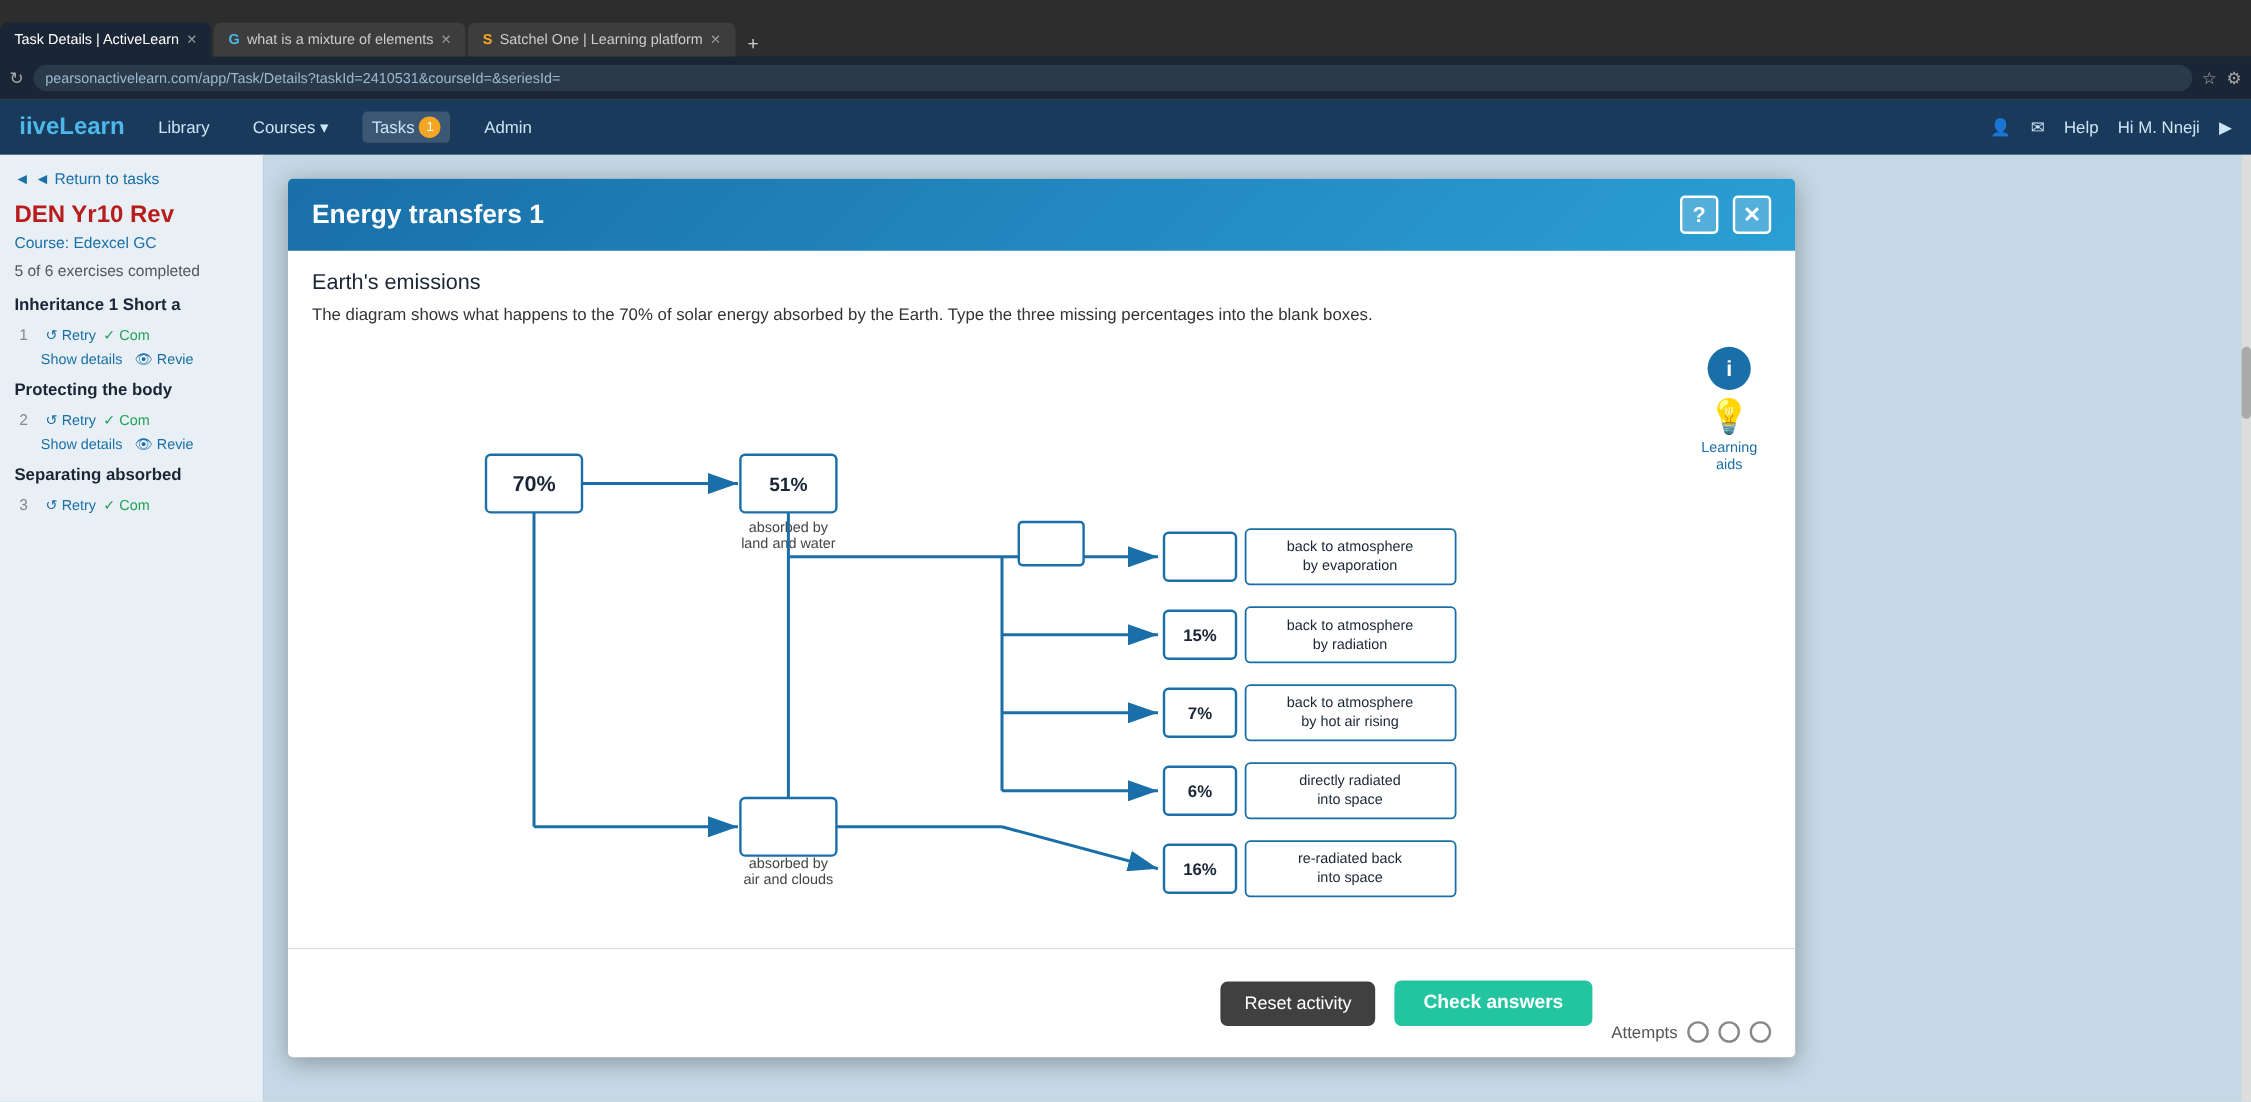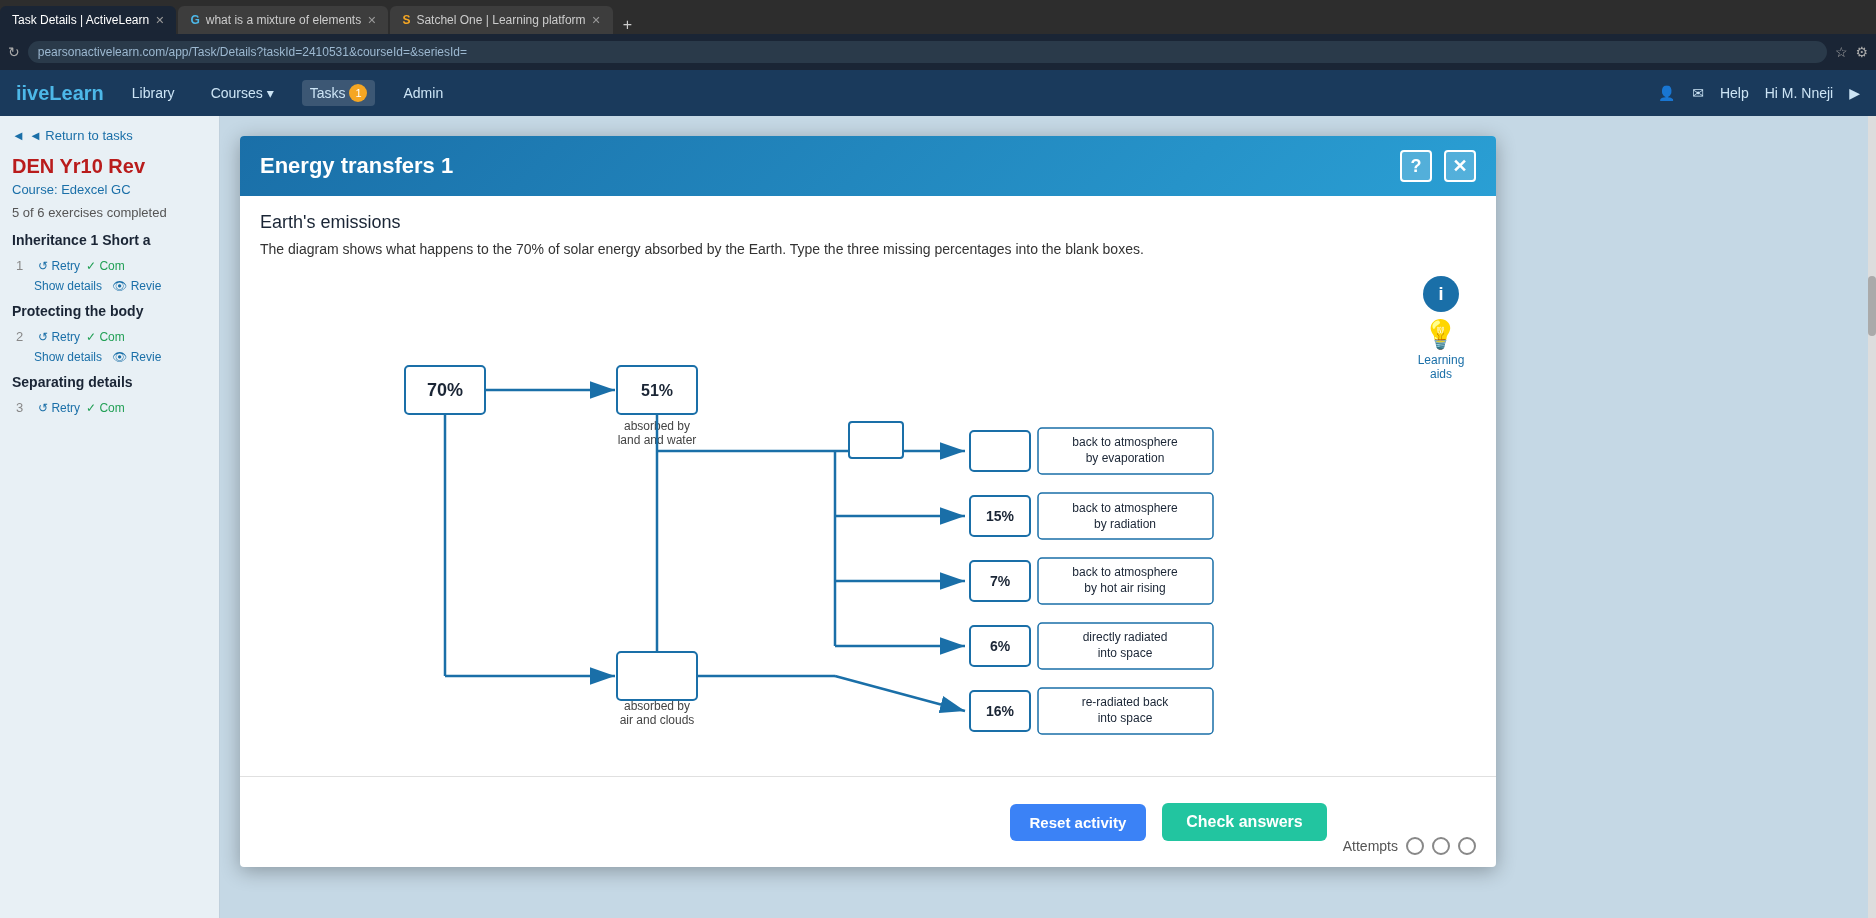--- a/index.html
+++ b/index.html
@@ -1,20 +1,20 @@
 <!DOCTYPE html>
 <html><head>
   <meta charset="utf-8">
   <style>
     * { box-sizing: border-box; margin: 0; padding: 0; }
     body { font-family: Arial, sans-serif; background: #b0c8d8; width: 1876px; height: 918px; overflow: hidden; position: relative; }
 
     
     .browser-chrome { background: #2d2d2d; width: 100%; }
-    .tab-bar { display: flex; align-items: flex-end; background: #2d2d2d; padding: 4px 0 0 0; height: 34px; }
+    .tab-bar { display: flex; align-items: flex-end; background: #2d2d2d; padding: 4px 0 0 0; height: 47px; }
     .tab { display: flex; align-items: center; background: #3d3d3d; color: #ccc; font-size: 12px; padding: 4px 12px; border-radius: 6px 6px 0 0; margin-right: 2px; height: 28px; gap: 6px; }
     .tab.active { background: #1a2535; color: #fff; }
     .tab-close { color: #999; font-size: 11px; cursor: pointer; }
     .tab-add { color: #ccc; background: none; border: none; font-size: 16px; cursor: pointer; padding: 0 8px; }
     .address-bar { background: #1a2535; display: flex; align-items: center; padding: 4px 8px; gap: 8px; height: 36px; }
     .address-bar .refresh { color: #aaa; font-size: 14px; }
     .address-bar .url { background: #2a3a4a; color: #9cb8d0; font-size: 12px; padding: 4px 10px; border-radius: 12px; flex: 1; }
     .address-bar .star { color: #aaa; font-size: 14px; }
 
     
@@ -68,21 +68,21 @@
     .lightbulb-icon { font-size: 28px; margin-bottom: 2px; }
 
     
     .diagram-svg { width: 100%; height: 480px; }
 
     
     .panel-footer { padding: 12px 20px; display: flex; align-items: center; justify-content: flex-end; gap: 16px; border-top: 1px solid #e0e0e0; }
     .check-btn { background: #22c5a0; color: white; border: none; border-radius: 6px; padding: 10px 24px; font-size: 16px; font-weight: bold; cursor: pointer; }
     .attempts-area { display: flex; align-items: center; gap: 8px; font-size: 14px; color: #555; margin-top: 48px; }
     .attempt-circle { width: 18px; height: 18px; border-radius: 50%; border: 2px solid #888; display: inline-block; }
-    .reset-btn { background: #3b82f6; color: white; border: none; border-radius: 6px; padding: 10px 20px; font-size: 15px; font-weight: bold; cursor: pointer; }
+    .reset-btn { background: #404040; color: white; border: none; border-radius: 6px; padding: 10px 20px; font-size: 15px; font-weight: normal; cursor: pointer; }
 
     
     .scrollbar { position: absolute; right: 0; top: 0; width: 8px; height: 100%; background: #ddd; }
     .scrollbar-thumb { width: 8px; height: 60px; background: #aaa; border-radius: 4px; position: absolute; top: 20%; }
   </style>
 </head>
 <body>
 
 <div class="browser-chrome">
   <div class="tab-bar">
@@ -164,21 +164,21 @@
         <span class="retry-btn">↺ <span>Retry</span></span>
         <span class="com-badge">✓ <span>Com</span></span>
       </div>
       <div class="sidebar-details">
         <span>Show details</span>
         <span>👁 <span>Revie</span></span>
       </div>
     </div>
 
     <div class="sidebar-section">
-      <div class="sidebar-section-title">Separating details</div>
+      <div class="sidebar-section-title">Separating absorbed</div>
       <div class="sidebar-item">
         <span class="item-num">3</span>
         <span class="retry-btn">↺ <span>Retry</span></span>
         <span class="com-badge">✓ <span>Com</span></span>
       </div>
     </div>
   </div>
 
   <div class="main-content">
     <div class="panel">

